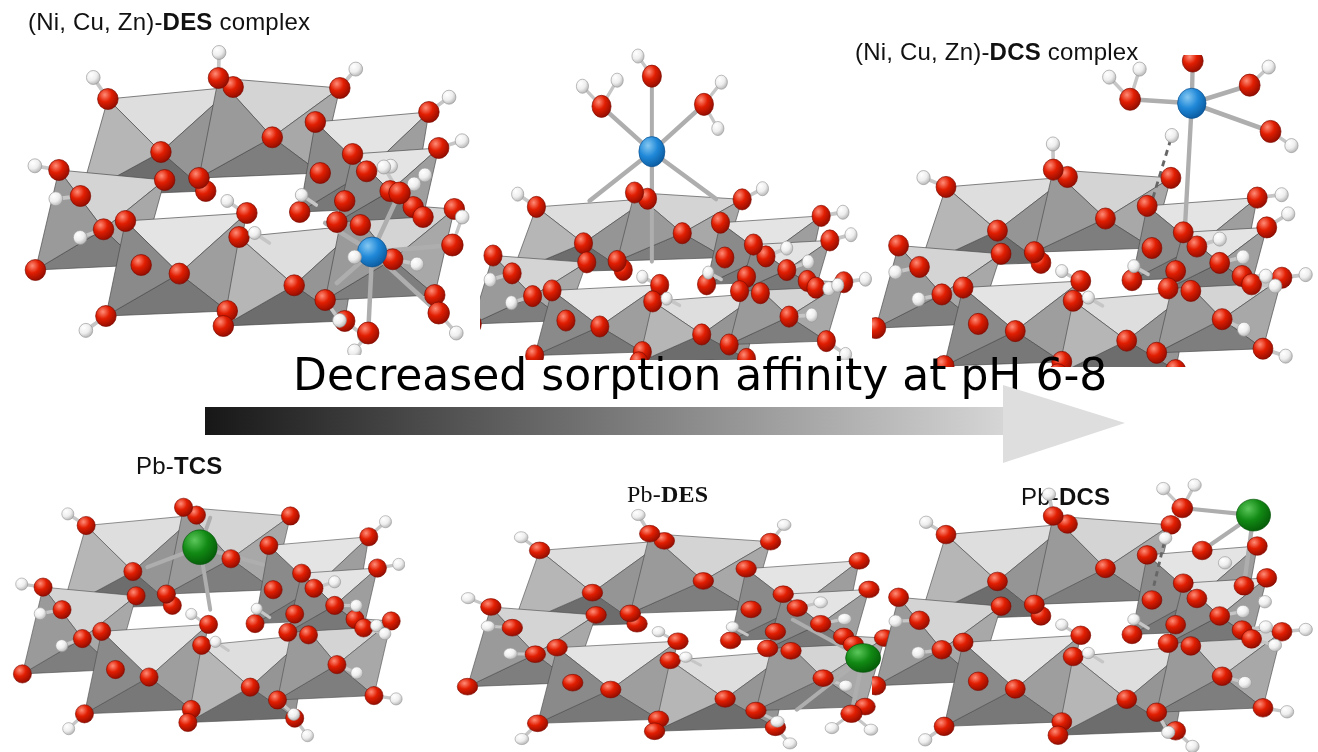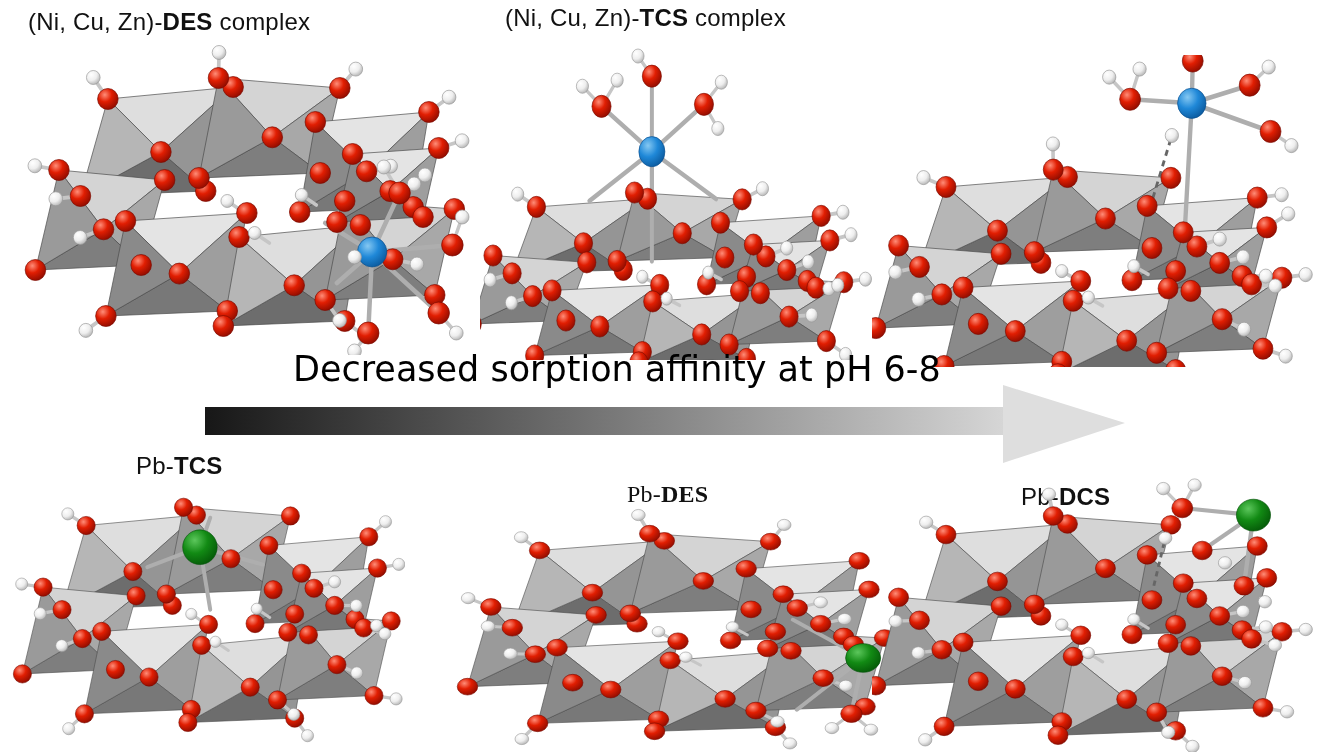--- a/index.html
+++ b/index.html
@@ -3,30 +3,30 @@
 <meta charset="utf-8">
 <style>
   html,body{margin:0;padding:0;background:#fff;}
   .figure{position:relative;width:1318px;height:752px;background:#ffffff;
           font-family:"Liberation Sans",sans-serif;overflow:hidden;}
   .panel{position:absolute;}
   svg.mol{display:block;width:100%;height:100%;}
   .lbl{position:absolute;font-size:24px;color:#111;white-space:nowrap;letter-spacing:0.2px;}
   .lbl b{font-weight:700;}
   .arrow-wrap{position:absolute;}
-  .arrow-label{position:absolute;font-size:35px;font-family:"DejaVu Sans",sans-serif;
+  .arrow-label{position:absolute;font-size:44px;font-family:"DejaVu Sans",sans-serif;
                color:#000;white-space:nowrap;font-weight:500;}
 </style>
 </head>
 <body>
 
 <div class="figure" style="background: rgb(255, 255, 255);">
 
   <div class="lbl" style="left:28px;top:8px;"><span>(Ni, Cu, Zn)-</span><b>DES</b><span> complex</span></div>
-  <div class="lbl" style="left:505px;top:4px;"><span>(Ni, Cu, Zn)-</span><b>TCS</b><span> complex</span></div>
+  <div class="lbl" style="left:855px;top:38px;"><span>(Ni, Cu, Zn)-</span><b>DCS</b><span> complex</span></div>
   <div class="lbl" style="left:136px;top:452px;"><span>Pb-</span><b>TCS</b><span></span></div>
   <div class="lbl" style="left:627px;top:481px;font-family:Liberation Serif, serif;"><span>Pb-</span><b>DES</b><span></span></div>
   <div class="lbl" style="left:1021px;top:483px;"><span>Pb-</span><b>DCS</b><span></span></div>
 
   <div class="panel" style="left:10px;top:45px;width:460px;height:310px;">
       <svg class="mol" viewBox="0 0 470 310" preserveAspectRatio="none">
         <defs>
     <radialGradient id="g0o" cx="35%" cy="30%" r="75%">
             <stop offset="0%" stop-color="#ff8d78"></stop>
             <stop offset="45%" stop-color="#e11e02"></stop>

